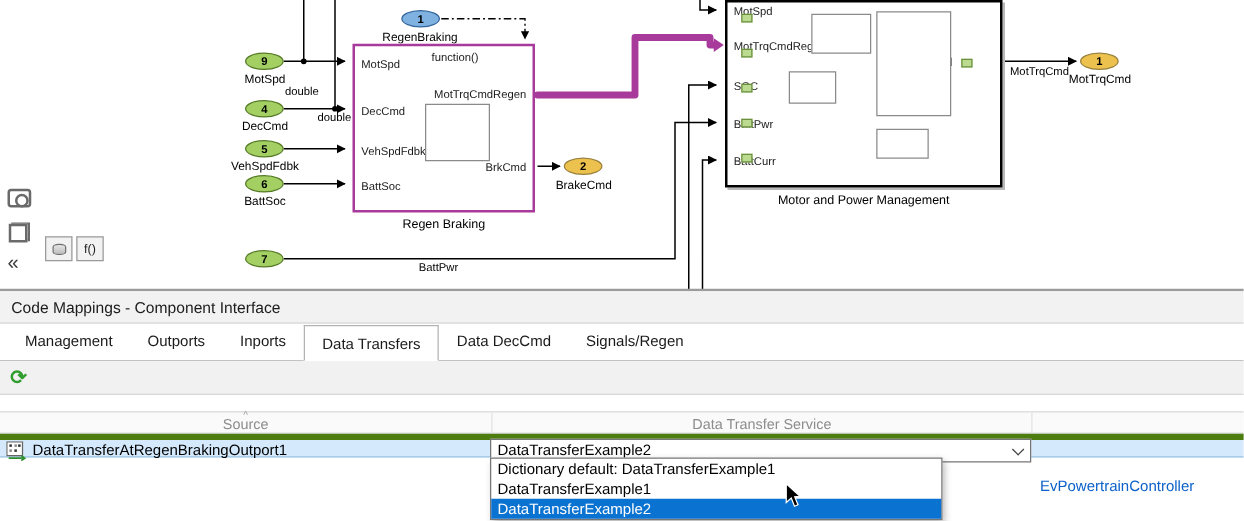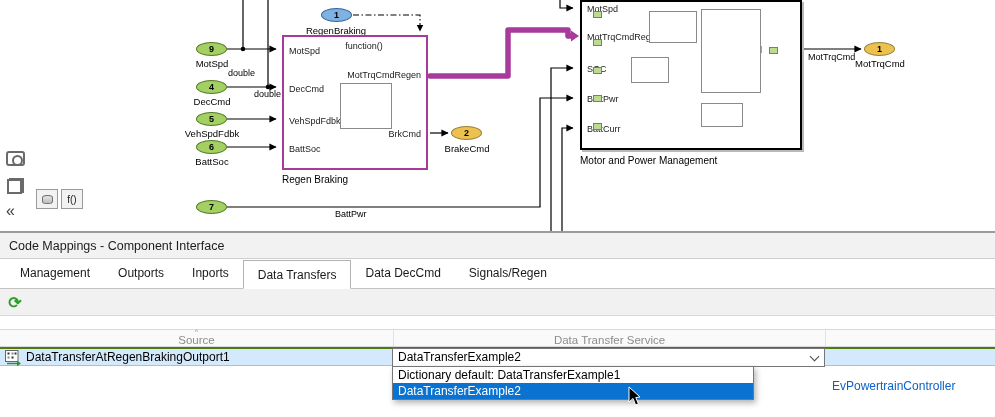--- a/index.html
+++ b/index.html
@@ -19,21 +19,21 @@
 
   .plabel { position: absolute; width: 90px; text-align: center; font-size: 9.5px; color: #000; }
   .wlabel { position: absolute; font-size: 9px; color: #000; }
 
   .block { position: absolute; background: #fff; }
   #regen-block { left: 282px; top: 35px; width: 146px; height: 135px; border: 2.5px solid #a83a9c; }
   #motor-block { left: 580px; top: 0px; width: 222px; height: 150px; border: 2px solid #000;
                  box-shadow: 2px 2px 0 #b9b9b9; }
   .bport { position: absolute; font-size: 9px; color: #1a1a1a; white-space: nowrap; }
   .bport.r { text-align: right; }
-  .blklabel { position: absolute; font-size: 10px; color: #000; }
+  .blklabel { position: absolute; text-align: center; font-size: 10px; color: #000; }
   .inner-rect { position: absolute; background: #fff; border: 1px solid #8a8a8a; }
   .mini { position: absolute; width: 9px; height: 7px; background: #bcdb90; border: 1px solid #6a8f3f; }
 
   
   .cam { position: absolute; left: 6px; top: 151px; width: 19px; height: 15px;
          border: 2px solid #6a6a6a; border-radius: 3px; }
   .cam::after { content: ""; position: absolute; left: 4px; top: 2px; width: 7px; height: 7px;
          border: 2px solid #6a6a6a; border-radius: 50%; }
   .layers { position: absolute; left: 7px; top: 178px; width: 17px; height: 16px; }
   .layers::before { content: ""; position: absolute; right: 0; top: 0; width: 11px; height: 11px;
@@ -67,21 +67,21 @@
            border-top: 1px solid #d9d9d9; border-bottom: 1px solid #d9d9d9; }
   .th { position: absolute; top: 0; height: 100%; display: flex; flex-direction: column;
         align-items: center; justify-content: flex-end; color: #8c8c8c; font-size: 11.5px; }
   .th .caret { font-size: 8px; line-height: 5px; color: #9a9a9a; }
   .th .lbl { line-height: 12px; }
   .th1 { left: 0; width: 393px; }
   .th2 { left: 393px; width: 432px; border-left: 1px solid #e2e2e2; }
   .thdiv { position: absolute; left: 825px; top: 0; height: 100%; border-left: 1px solid #e2e2e2; }
 
   .trow { position: absolute; left: 0; top: 347px; width: 995px; height: 19px; background: #d4e9fb;
-          border-top: 2px solid #4d7c0f; border-bottom: 1px solid #9cc3e5; }
+          border-top: 5px solid #4d7c0f; border-bottom: 1px solid #9cc3e5; }
   .trow .src { position: absolute; left: 26px; top: 1px; font-size: 12px; color: #000; }
   .trow .comp { position: absolute; left: 832px; top: 1px; font-size: 12px; color: #0b61c9; margin-top: 29px; }
   .row-icon { position: absolute; left: 5px; top: 1px; }
 
   .combo { position: absolute; left: 392px; top: -1px; width: 433px; height: 19px; background: #fff;
            border: 1px solid #767676; cursor: pointer; }
   .combo .val { position: absolute; left: 5px; top: 1px; font-size: 12px; color: #000; }
   .combo .chev { position: absolute; right: 6px; top: 4px; width: 7px; height: 7px;
                  border-right: 1.6px solid #444; border-bottom: 1.6px solid #444; transform: rotate(45deg); }
 
@@ -253,20 +253,21 @@
     <span class="src">DataTransferAtRegenBrakingOutport1</span>
     <div class="combo">
       <span class="val">DataTransferExample2</span>
       <span class="chev"></span>
     </div>
     <span class="comp">EvPowertrainController</span>
   </div>
 
   <div class="dropdown">
     <div class="dd-item">Dictionary default: DataTransferExample1</div>
+    <div class="dd-item">DataTransferExample1</div>
     <div class="dd-item sel">DataTransferExample2</div>
   </div>
 
   <svg id="cursor" width="14" height="21" viewBox="0 0 14 21">
     <polygon points="1,1 1,16 5,12.5 7.6,19 10.4,17.8 7.8,11.5 12,11" fill="#000" stroke="#fff" stroke-width="1"></polygon>
   </svg>
 
 </div>
 
 </body></html>

